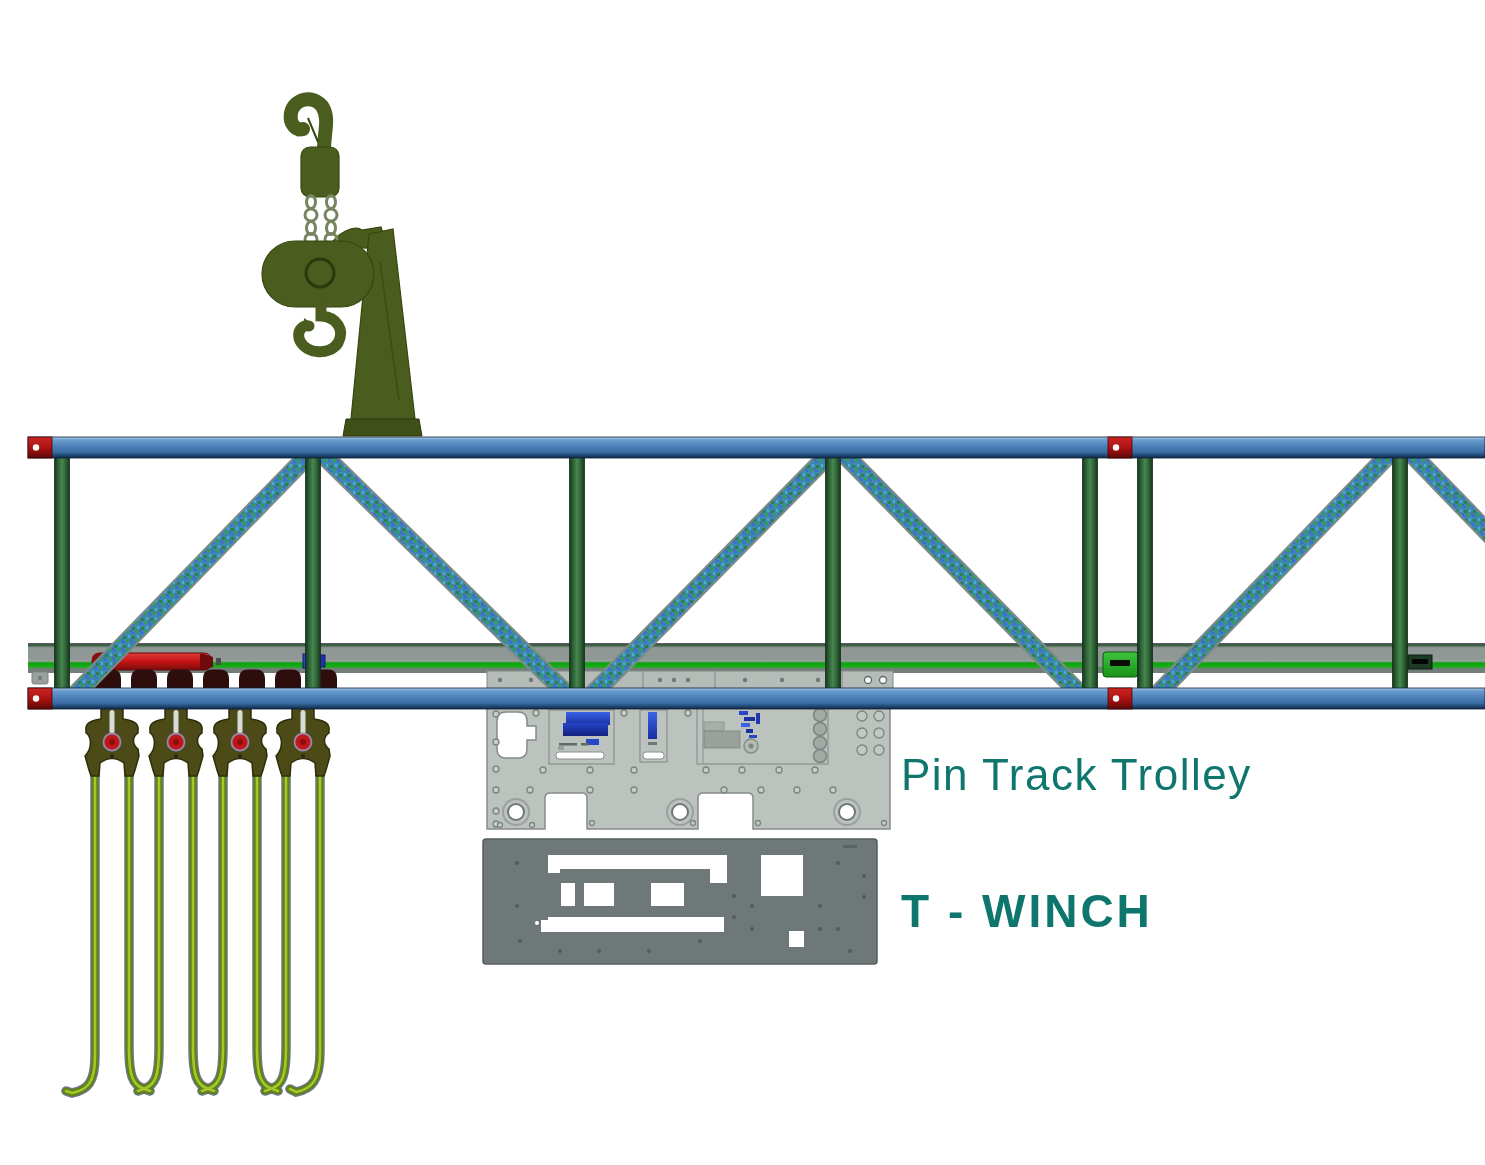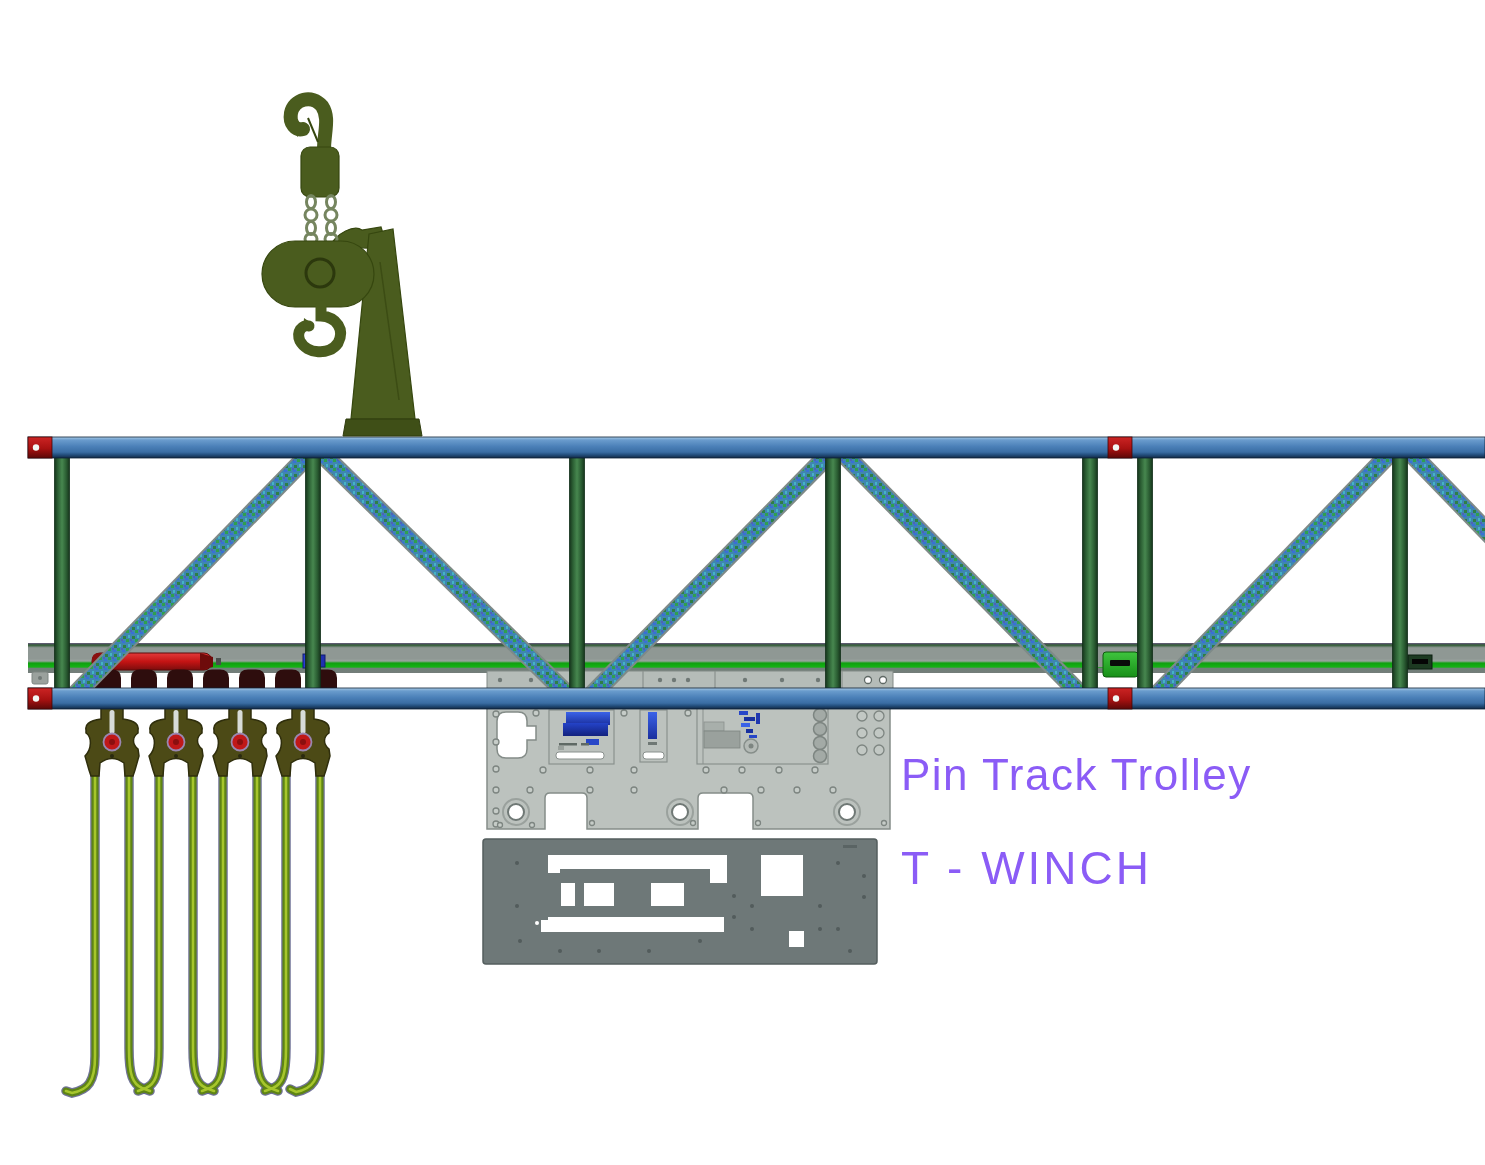--- a/index.html
+++ b/index.html
@@ -1,22 +1,22 @@
 <!DOCTYPE html>
 <html><head>
 <meta charset="utf-8">
 <style>
   html,body{margin:0;padding:0;background:#ffffff;}
   #canvas{position:relative;width:1485px;height:1165px;background:#ffffff;overflow:hidden;
           font-family:"Liberation Sans",sans-serif;}
   #drawing{position:absolute;left:0;top:0;}
-  .label{position:absolute;color:#8b5cf6;white-space:nowrap;
+  .label{position:absolute;color:#0f766e;white-space:nowrap;
          font-family:"Liberation Sans",sans-serif;font-weight:400;}
   #lbl-trolley{left:901px;top:750px;font-size:44px;letter-spacing:1.5px;}
-  #lbl-winch{left:901px;top:841px;font-size:46px;letter-spacing:3px;}
+  #lbl-winch{left:901px;top:884px;font-size:46px;letter-spacing:3px;font-weight:bold;}
 </style>
 </head>
 <body>
 
 <div id="canvas">
 
 <svg id="drawing" width="1485" height="1165" viewBox="0 0 1485 1165" xmlns="http://www.w3.org/2000/svg">
 
   <defs>
     <linearGradient id="chordGrad" x1="0" y1="0" x2="0" y2="1">

